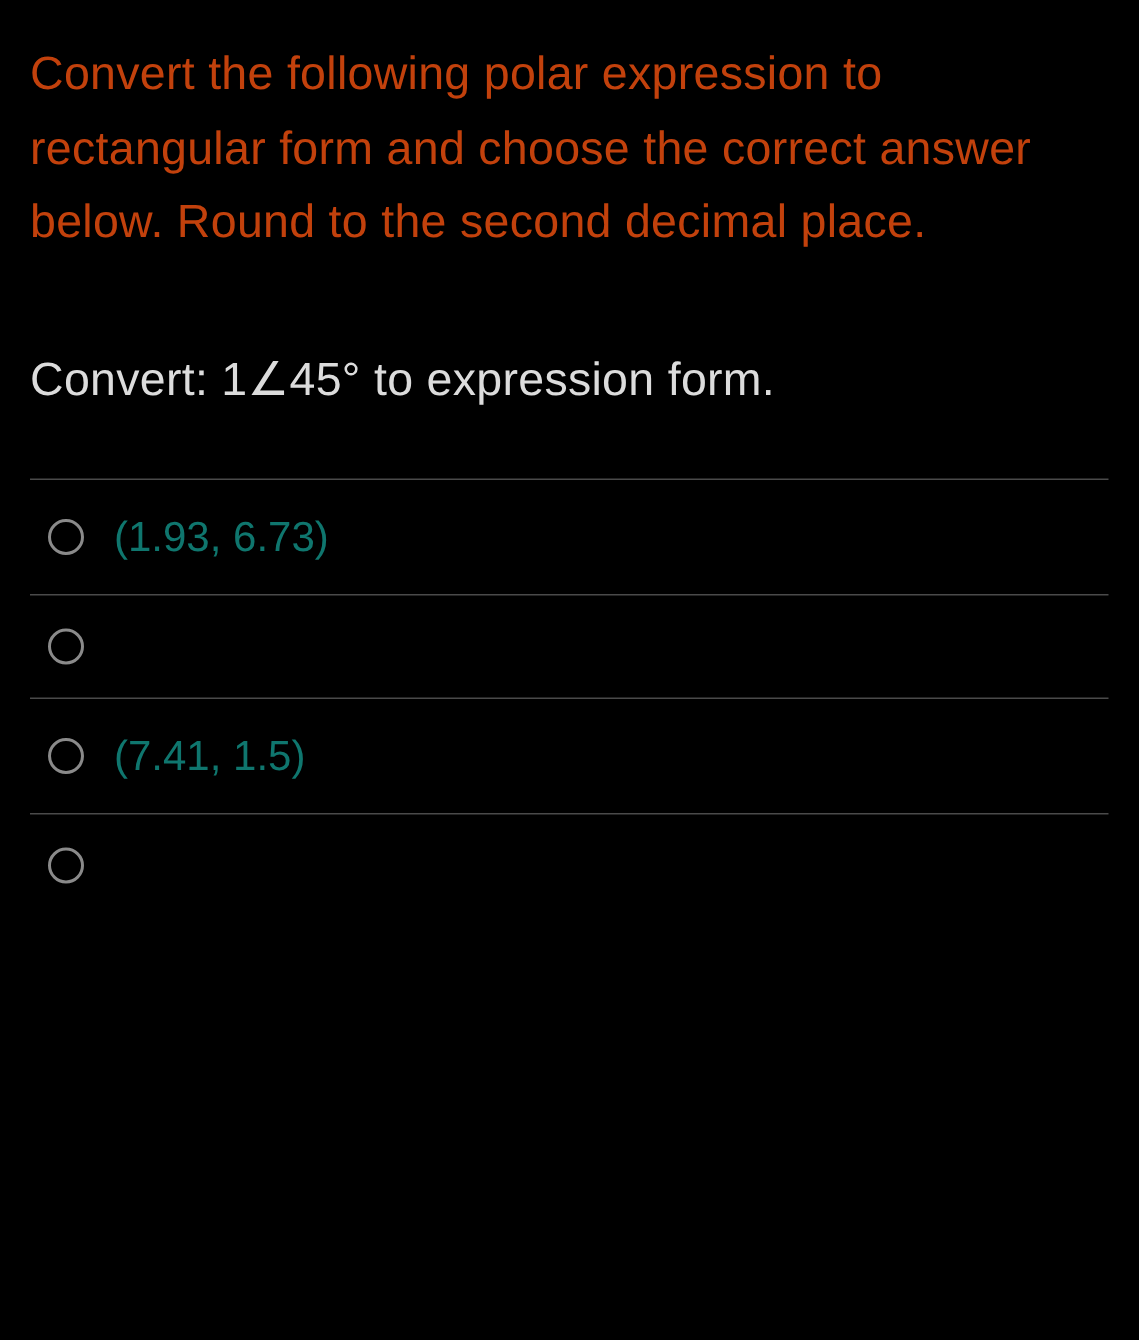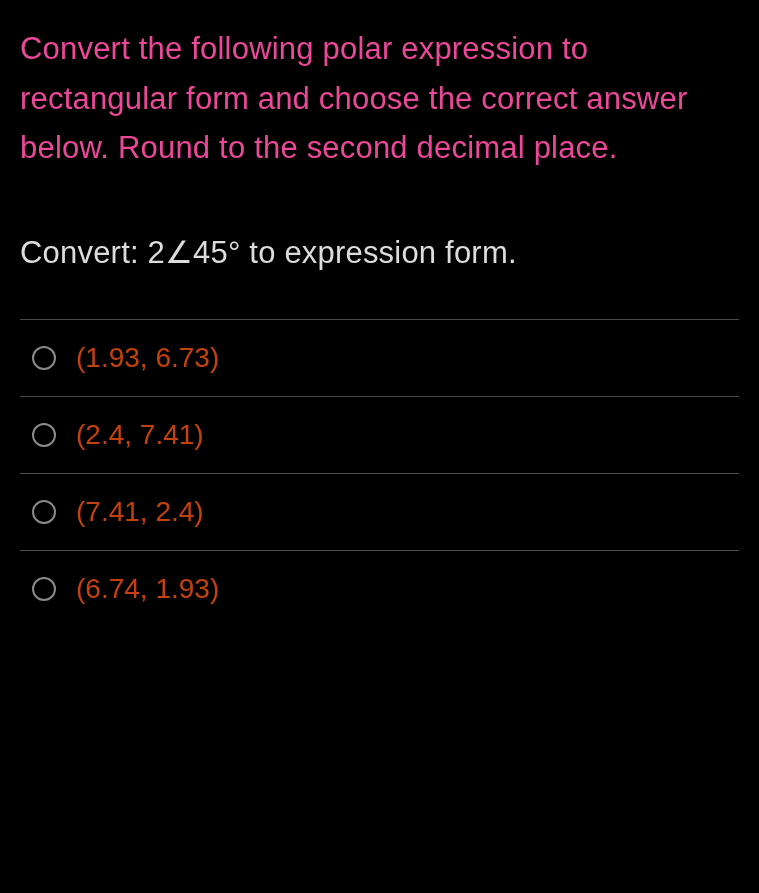--- a/index.html
+++ b/index.html
@@ -11,21 +11,21 @@
       background: #000;
       color: #dcdcdc;
       font-family: -apple-system, BlinkMacSystemFont, "Segoe UI", Helvetica, Arial, sans-serif;
       width: 759px;
       height: 893px;
       padding: 24px 20px;
     }
     .question-text {
       font-size: 31px;
       line-height: 1.6;
-      color: #ec4899;
+      color: #c2410c;
       margin-bottom: 54px;
       letter-spacing: 0.2px;
     }
     .convert-line {
       font-size: 31px;
       line-height: 1.7;
       color: #dcdcdc;
       margin-bottom: 40px;
       letter-spacing: 0.2px;
     }
@@ -45,42 +45,40 @@
     .radio {
       width: 24px;
       height: 24px;
       border: 2px solid #8a8a8a;
       border-radius: 50%;
       margin-right: 20px;
       flex-shrink: 0;
     }
     .option-label {
       font-size: 28px;
-      color: #c2410c;
+      color: #0f766e;
     }
   </style>
 </head>
 <body>
 
 <div class="question-text">Convert the following polar expression to rectangular form and choose the correct answer below. Round to the second decimal place.</div>
 
 <div class="convert-line">
-  <span>Convert: 2</span><span>∠</span><span>45°</span><span> to expression form.</span>
+  <span>Convert: 1</span><span>∠</span><span>45°</span><span> to expression form.</span>
 </div>
 
 <div class="options">
   <div class="option">
     <span class="radio"></span>
     <span class="option-label">(1.93, 6.73)</span>
   </div>
   <div class="option">
     <span class="radio"></span>
-    <span class="option-label">(2.4, 7.41)</span>
   </div>
   <div class="option">
     <span class="radio"></span>
-    <span class="option-label">(7.41, 2.4)</span>
+    <span class="option-label">(7.41, 1.5)</span>
   </div>
   <div class="option">
     <span class="radio"></span>
-    <span class="option-label">(6.74, 1.93)</span>
   </div>
 </div>
 
 </body></html>

